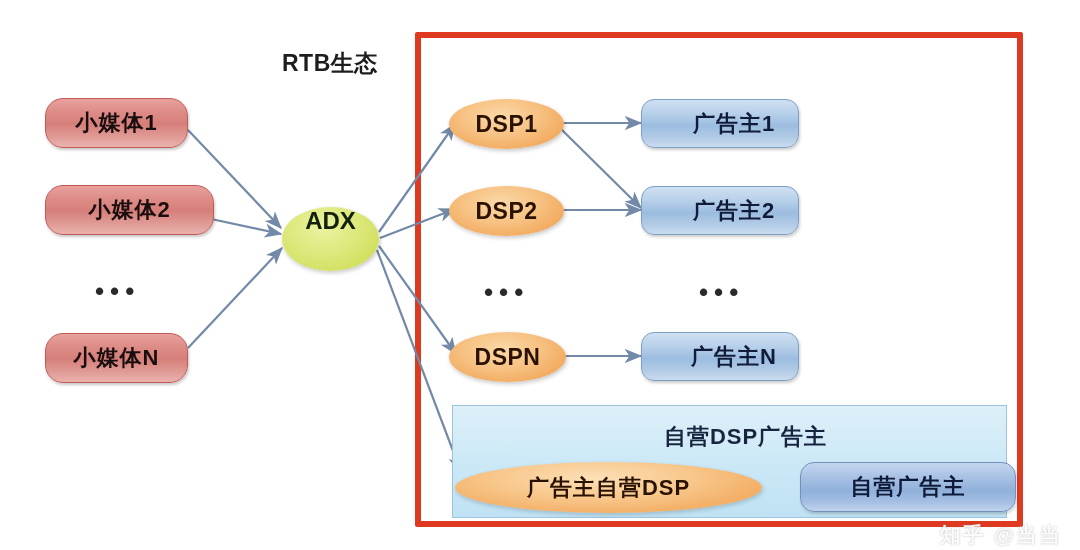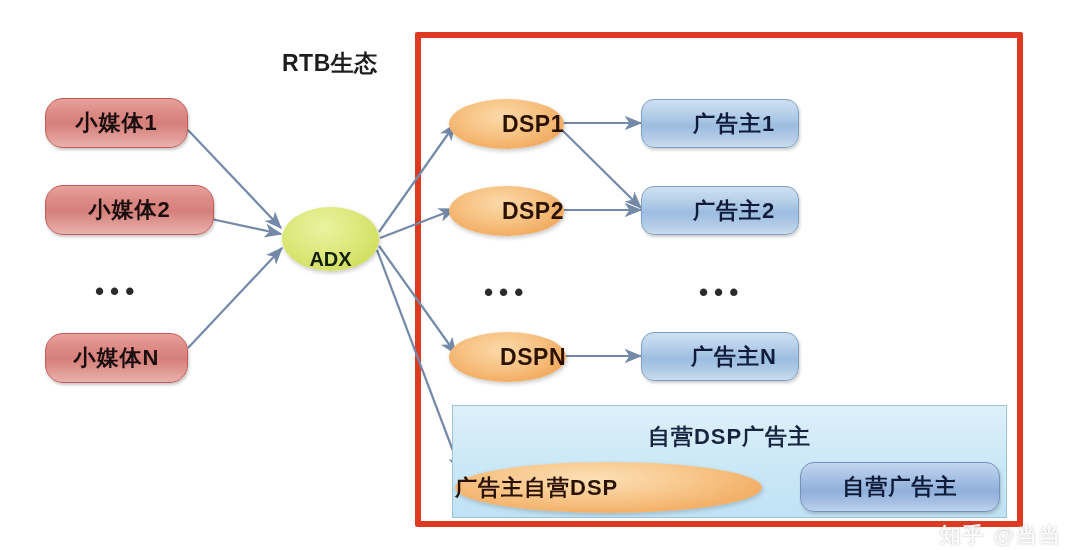--- a/index.html
+++ b/index.html
@@ -88,41 +88,41 @@
   
   .dsp-ellipse {
     position: absolute;
     box-sizing: border-box;
     border-radius: 50%;
     background: radial-gradient(ellipse at 45% 35%,
         #fbd9a8 0%, #f7c283 42%, #f2ad63 72%, #eda258 100%);
     box-shadow: 1px 2px 4px rgba(0,0,0,0.22);
     display: flex;
     align-items: center;
-    justify-content: flex-end;
+    justify-content: center;
     color: #2b1200;
     font-size: 23px;
     font-weight: 700;
     letter-spacing: 0.5px;
     z-index: 4;
   }
 
   
   .adx-ellipse {
     position: absolute;
     box-sizing: border-box;
     border-radius: 50%;
     background: radial-gradient(ellipse at 42% 32%,
         #eaf3a0 0%, #dde87c 45%, #d2e061 75%, #cbd958 100%);
     box-shadow: 1px 2px 4px rgba(0,0,0,0.22);
     display: flex;
-    align-items: flex-end;
+    align-items: flex-start;
     justify-content: center;
     color: #13200a;
-    font-size: 20px;
+    font-size: 24px;
     font-weight: 700;
     z-index: 4;
   }
 
   
   .self-panel {
     position: absolute;
     box-sizing: border-box;
     border: 1px solid #9ec4dc;
     background: linear-gradient(to bottom, #ddf0f9 0%, #c9e7f6 60%, #bfe2f4 100%);
@@ -140,20 +140,21 @@
   }
   .self-ellipse {
     position: absolute;
     box-sizing: border-box;
     border-radius: 50%;
     background: radial-gradient(ellipse at 45% 32%,
         #fce0b6 0%, #f8c88d 40%, #f3b068 72%, #efa75c 100%);
     box-shadow: 1px 2px 4px rgba(0,0,0,0.18);
     display: flex;
     align-items: center;
+    justify-content: center;
     color: #2b1200;
     font-size: 22px;
     font-weight: 700;
     letter-spacing: 1px;
     z-index: 5;
   }
   .self-adv-box {
     position: absolute;
     box-sizing: border-box;
     border-radius: 14px;
@@ -273,27 +274,27 @@
   <div class="adv-box" style="left:641px; top:186px; width:158px; height:49px;">
     <span>广告主2</span>
   </div>
 
   <div class="dots" style="left:699px; top:279px;">•••</div>
 
   <div class="adv-box" style="left:641px; top:332px; width:158px; height:49px;">
     <span>广告主N</span>
   </div>
 
-  <div class="self-panel" style="left:452px; top:405px; width:555px; height:113px;">
+  <div class="self-panel" style="left:452px; top:405px; width:555px; height:113px;padding-left:16px;">
     <div class="self-panel-title">自营DSP广告主</div>
   </div>
 
   <div class="self-ellipse" style="left:455px; top:462px; width:307px; height:51px;">
     <span>广告主自营DSP</span>
   </div>
 
-  <div class="self-adv-box" style="left:800px; top:462px; width:200px; height:50px;">
+  <div class="self-adv-box" style="left:800px; top:462px; width:216px; height:50px;">
     <span>自营广告主</span>
   </div>
 
   <div class="watermark">知乎 @当当</div>
 
 </div>
 
 </body></html>

